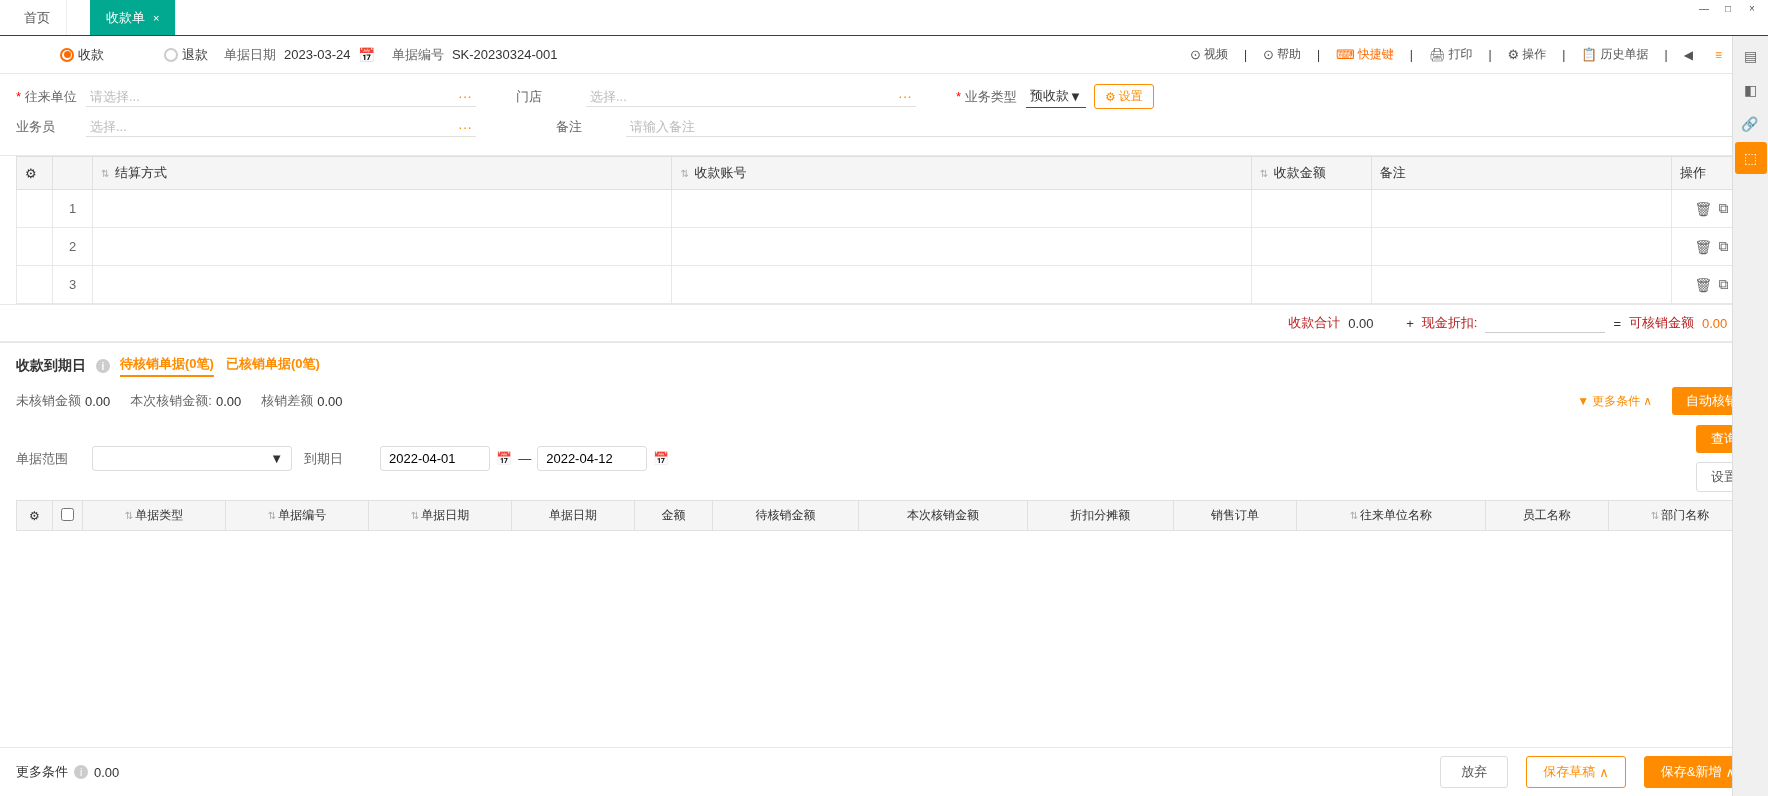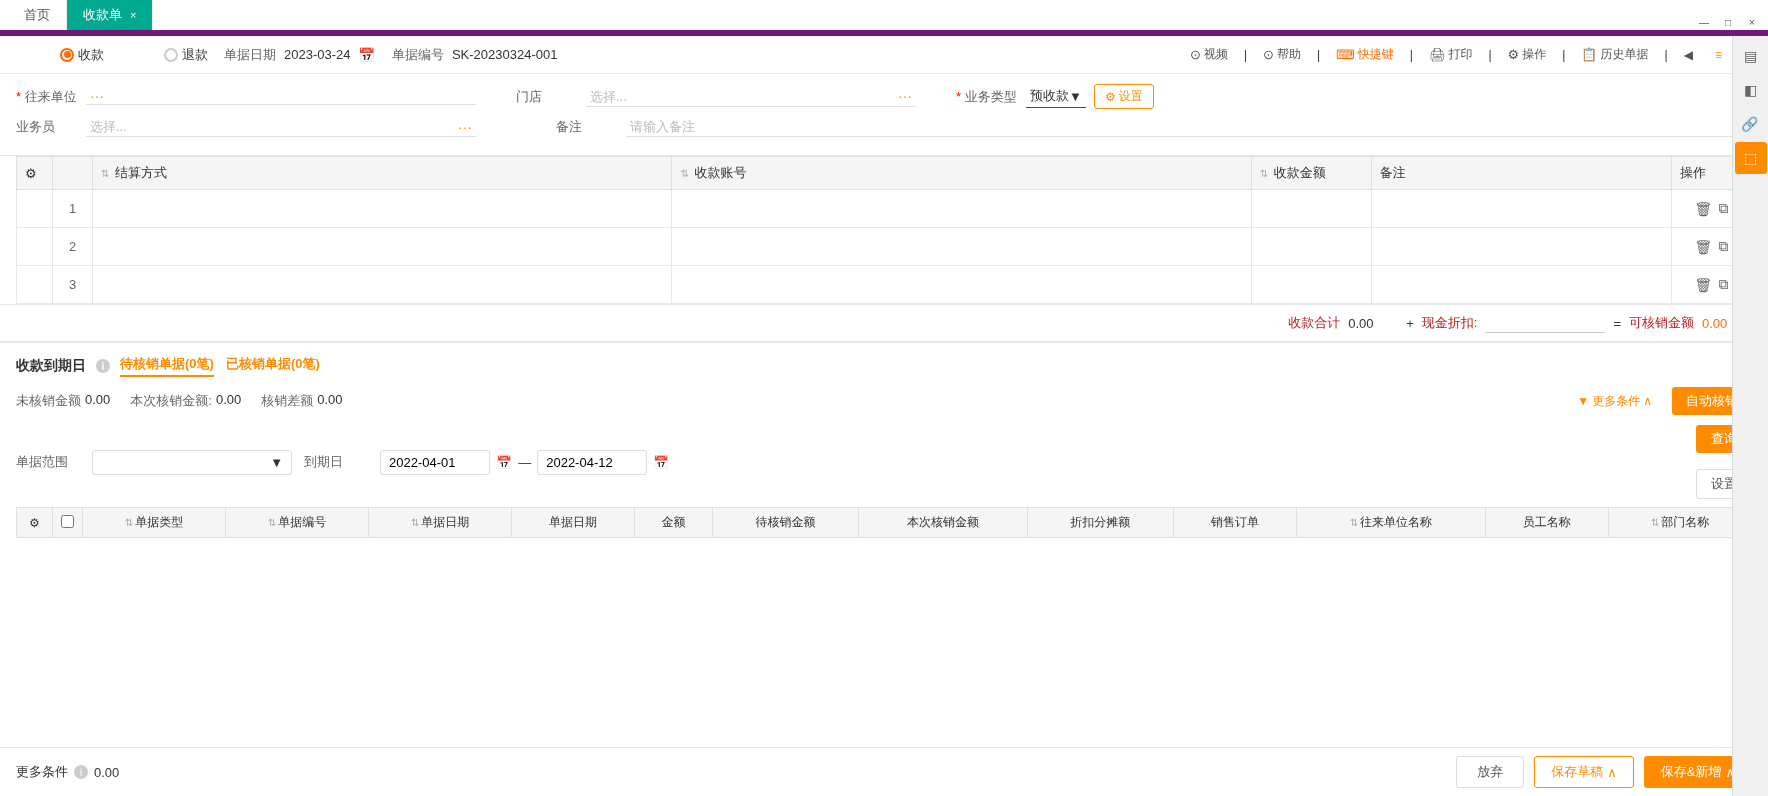--- a/index.html
+++ b/index.html
@@ -1,24 +1,25 @@
 <!DOCTYPE html>
 <html><head>
   <meta charset="utf-8">
   <style>
     * { box-sizing: border-box; margin: 0; padding: 0; }
     body { font-family: 'Microsoft YaHei', Arial, sans-serif; font-size: 13px; background: #f0f2f5; color: #333; overflow: hidden; }
 
     
     .tab-bar {
-      display: flex; align-items: flex-end;
+      display: flex; align-items: flex-start;
       background: #fff;
-      border-bottom: 6px solid #701a75;
+      border-bottom: 1px solid #701a75;
       height: 36px;
       padding: 0 8px;
+      gap: 23px;
     }
     .tab-item {
       display: flex; align-items: center;
       padding: 0 16px; height: 100%;
       cursor: pointer; font-size: 13px; color: #555;
       border-right: 1px solid #eee;
     }
     .tab-item.active {
       background: #00a98f; color: #fff;
     }
@@ -175,21 +176,21 @@
     .tab-link {
       color: #ff8c00; cursor: pointer; font-size: 13px;
       padding-bottom: 2px;
     }
     .tab-link.active { border-bottom: 2px solid #ff8c00; }
 
     .stats-row {
       display: flex; align-items: center; gap: 20px;
       margin-bottom: 10px; font-size: 13px;
     }
-    .stat-item { display: flex; align-items: flex-start; gap: 4px; }
+    .stat-item { display: flex; align-items: center; gap: 4px; }
     .stat-label { color: #666; }
     .stat-value { color: #333; }
 
     .filter-row {
       display: flex; align-items: center; gap: 12px;
       margin-bottom: 8px;
     }
     .more-conditions {
       display: flex; align-items: center; gap: 3px;
       color: #ff8c00; cursor: pointer; font-size: 12px; margin-left: auto;
@@ -237,21 +238,21 @@
     .sort-icon { color: #aaa; font-size: 10px; margin-right: 2px; }
 
     
     .footer {
       display: flex; align-items: center;
       padding: 8px 16px;
       border-top: 1px solid #e8e8e8;
       background: #fff;
     }
     .footer-left { display: flex; align-items: center; gap: 6px; font-size: 13px; }
-    .footer-right { margin-left: auto; display: flex; gap: 10px; }
+    .footer-right { margin-left: auto; display: flex; gap: 18px; }
     .btn-discard {
       background: #fff; border: 1px solid #ddd; color: #555;
       padding: 6px 20px; border-radius: 3px; cursor: pointer; font-size: 13px;
     }
     .btn-save-draft {
       background: #fff; border: 1px solid #ff8c00; color: #ff8c00;
       padding: 6px 16px; border-radius: 3px; cursor: pointer; font-size: 13px;
       display: flex; align-items: center; gap: 4px;
     }
     .btn-save-new {
@@ -359,20 +360,21 @@
       </button>
     </div>
   </div>
 
   <div class="form-area">
 
     <div class="form-row">
       <div class="form-field" style="max-width:460px;">
         <span class="form-label required">往来单位</span>
         <div class="form-input-wrap">
+          <input class="form-input" placeholder="请选择..." style="">
           <span class="dots-btn">···</span>
         </div>
       </div>
 
       <div style="width:40px;"></div>
 
       <div class="form-field" style="max-width:400px;">
         <span class="form-label">门店</span>
         <div class="form-input-wrap">
           <input class="form-input" placeholder="选择..." style="">
@@ -545,21 +547,21 @@
 
       <div class="date-range">
         <span class="form-label">到期日</span>
         <input class="date-input" value="2022-04-01" style="">
         <span class="cal-icon">📅</span>
         <span>—</span>
         <input class="date-input" value="2022-04-12" style="">
         <span class="cal-icon">📅</span>
       </div>
 
-      <div style="display:flex;flex-direction:column;gap:16px;margin-left:auto;">
+      <div style="display:flex;flex-direction:column;gap:9px;margin-left:auto;">
         <button class="query-btn">查询</button>
         <button class="setting-btn-small">设置</button>
       </div>
     </div>
 
     <table class="bottom-table">
       <thead>
         <tr>
           <th style="width:36px;">⚙</th>
           <th style="width:30px;"><input type="checkbox" style=""></th>

